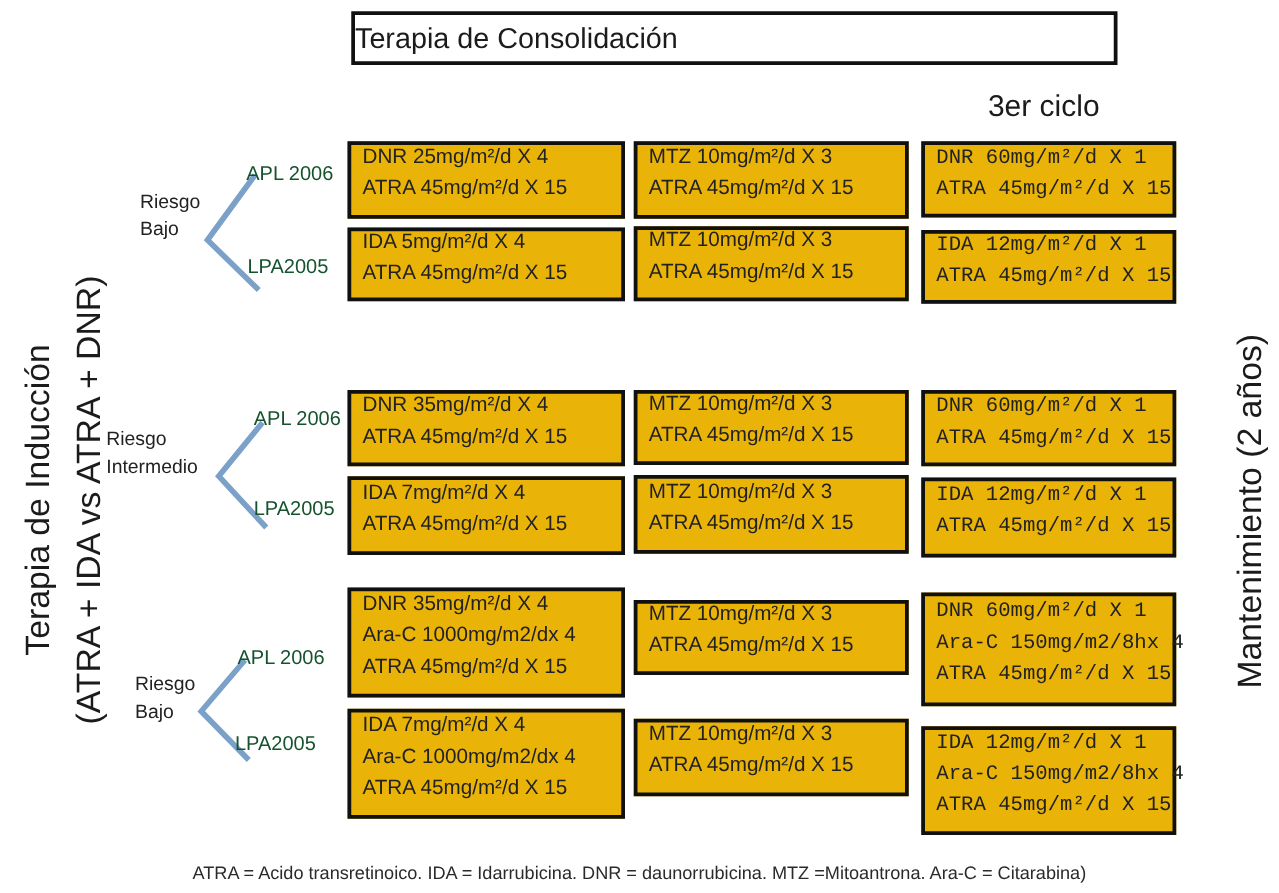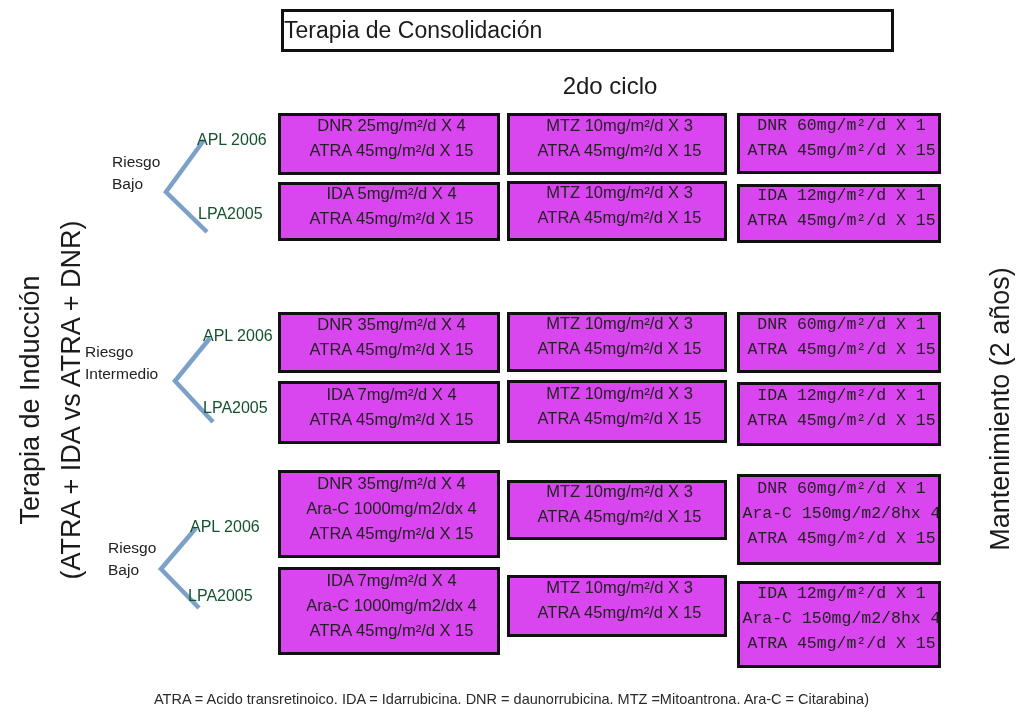--- a/index.html
+++ b/index.html
@@ -13,22 +13,22 @@
   .title-box .t{font-size:23px;color:#1b1b1b;}
 
   
   .col-header{position:absolute;top:70px;height:32px;font-size:24px;color:#1b1b1b;
               display:flex;align-items:center;justify-content:center;}
   #hdr1{left:278px;width:222px;}
   #hdr2{left:500px;width:220px;}
   #hdr3{left:725px;width:220px;}
 
   
-  .box{position:absolute;border:3px solid #101010;box-sizing:border-box;background:#d946ef;
-       display:flex;flex-direction:column;justify-content:center;padding:2px 4px 14px 9px;align-items:center;}
+  .box{position:absolute;border:3px solid #101010;box-sizing:border-box;background:#eab308;
+       display:flex;flex-direction:column;justify-content:center;padding:2px 4px 14px 9px;}
   .box .ln{font-size:16.5px;line-height:25px;white-space:nowrap;color:#222;}
   .c1{left:278px;width:222px;}
   .c2{left:507px;width:220px;}
   .c3{left:737px;width:204px;font-family:Liberation Mono, monospace;}
 
   
   .risk-label{position:absolute;font-size:15.5px;line-height:22px;color:#222;}
   .proto-label{position:absolute;font-size:16px;color:#14532d;white-space:nowrap;}
   .bracket{position:absolute;}
 
@@ -45,21 +45,21 @@
 </style>
 </head>
 <body>
 
 <div id="page">
 
   <div class="title-box">
     <span class="t">Terapia de Consolidación</span>
   </div>
 
-  <div class="col-header" id="hdr2">2do ciclo</div>
+  <div class="col-header" id="hdr3">3er ciclo</div>
 
   <div class="rot" id="left-axis">
     <div class="l">Terapia de Inducción</div>
     <div class="l">(ATRA + IDA vs ATRA + DNR)</div>
   </div>
 
   <div class="rot" id="right-axis">
     <div class="l">Mantenimiento (2 años)</div>
   </div>
 

